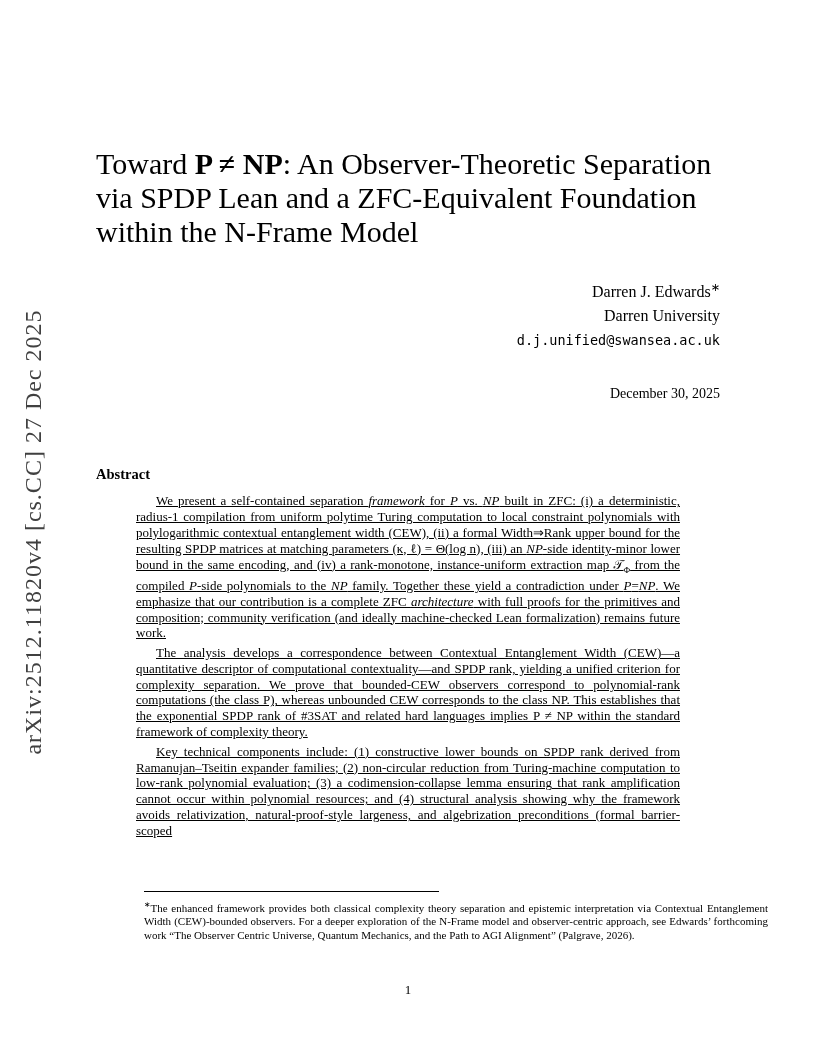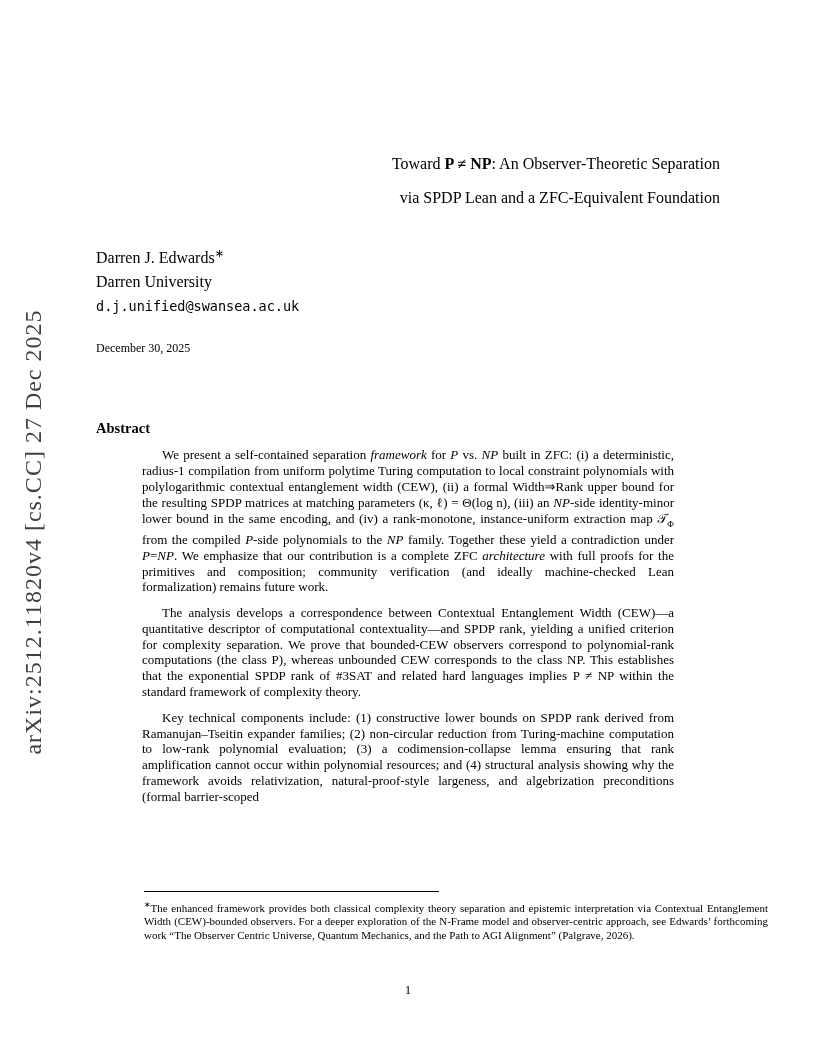--- a/index.html
+++ b/index.html
@@ -30,56 +30,57 @@
     white-space: nowrap;
   }
   .content {
     position: absolute;
     left: 96px;
     top: 0;
     width: 624px;
   }
   .title {
     margin: 147px 0 0 0;
-    text-align: right;
-    font-size: 16px;
+    text-align: left;
+    font-size: 30px;
     font-weight: normal;
     line-height: 34px;
   }
   .title-line { display: block; }
   .author-block {
     margin-top: 26px;
-    text-align: left;
+    text-align: right;
     font-size: 16px;
     line-height: 24px;
   }
   .email {
     font-family: "DejaVu Sans Mono", monospace;
     font-size: 13.5px;
   }
   .date {
-    margin-top: 18px;
-    font-size: 12px;
+    margin-top: 30px;
+    font-size: 14px;
   }
   .abstract-heading {
     margin-top: 60px;
     text-align: left;
     font-weight: bold;
     font-size: 14.5px;
   }
   .abstract-body {
     width: 552px;
     margin: 10px auto 0 auto;
     font-size: 13px;
     line-height: 15.8px;
     text-align: justify;
   }
   .abstract-body p {
-    margin: 10px;
+    margin: 4px;
     text-indent: 20px;
+    text-decoration: underline;
   }
   .footnote {
     position: absolute;
     top: 891px;
     left: 96px;
     width: 624px;
     font-size: 11px;
     line-height: 13.8px;
     text-align: justify;
     margin-left: 48px;
@@ -106,20 +107,21 @@
 
 <div class="page">
 
   <div class="arxiv-watermark">arXiv:2512.11820v4  [cs.CC]  27 Dec 2025</div>
 
   <div class="content">
 
     <h1 class="title">
       <span class="title-line"><span>Toward </span><span style="font-weight: bold;">P ≠ NP</span><span>: An Observer-Theoretic Separation</span></span>
       <span class="title-line">via SPDP Lean and a ZFC-Equivalent Foundation</span>
+      <span class="title-line">within the N-Frame Model</span>
     </h1>
 
     <div class="author-block">
       <div class="author-name"><span>Darren J. Edwards</span><span class="sup">∗</span></div>
       <div class="affiliation">Darren University</div>
       <div class="email">d.j.unified@swansea.ac.uk</div>
       <div class="date">December 30, 2025</div>
     </div>
 
     <div class="abstract-heading">Abstract</div>

